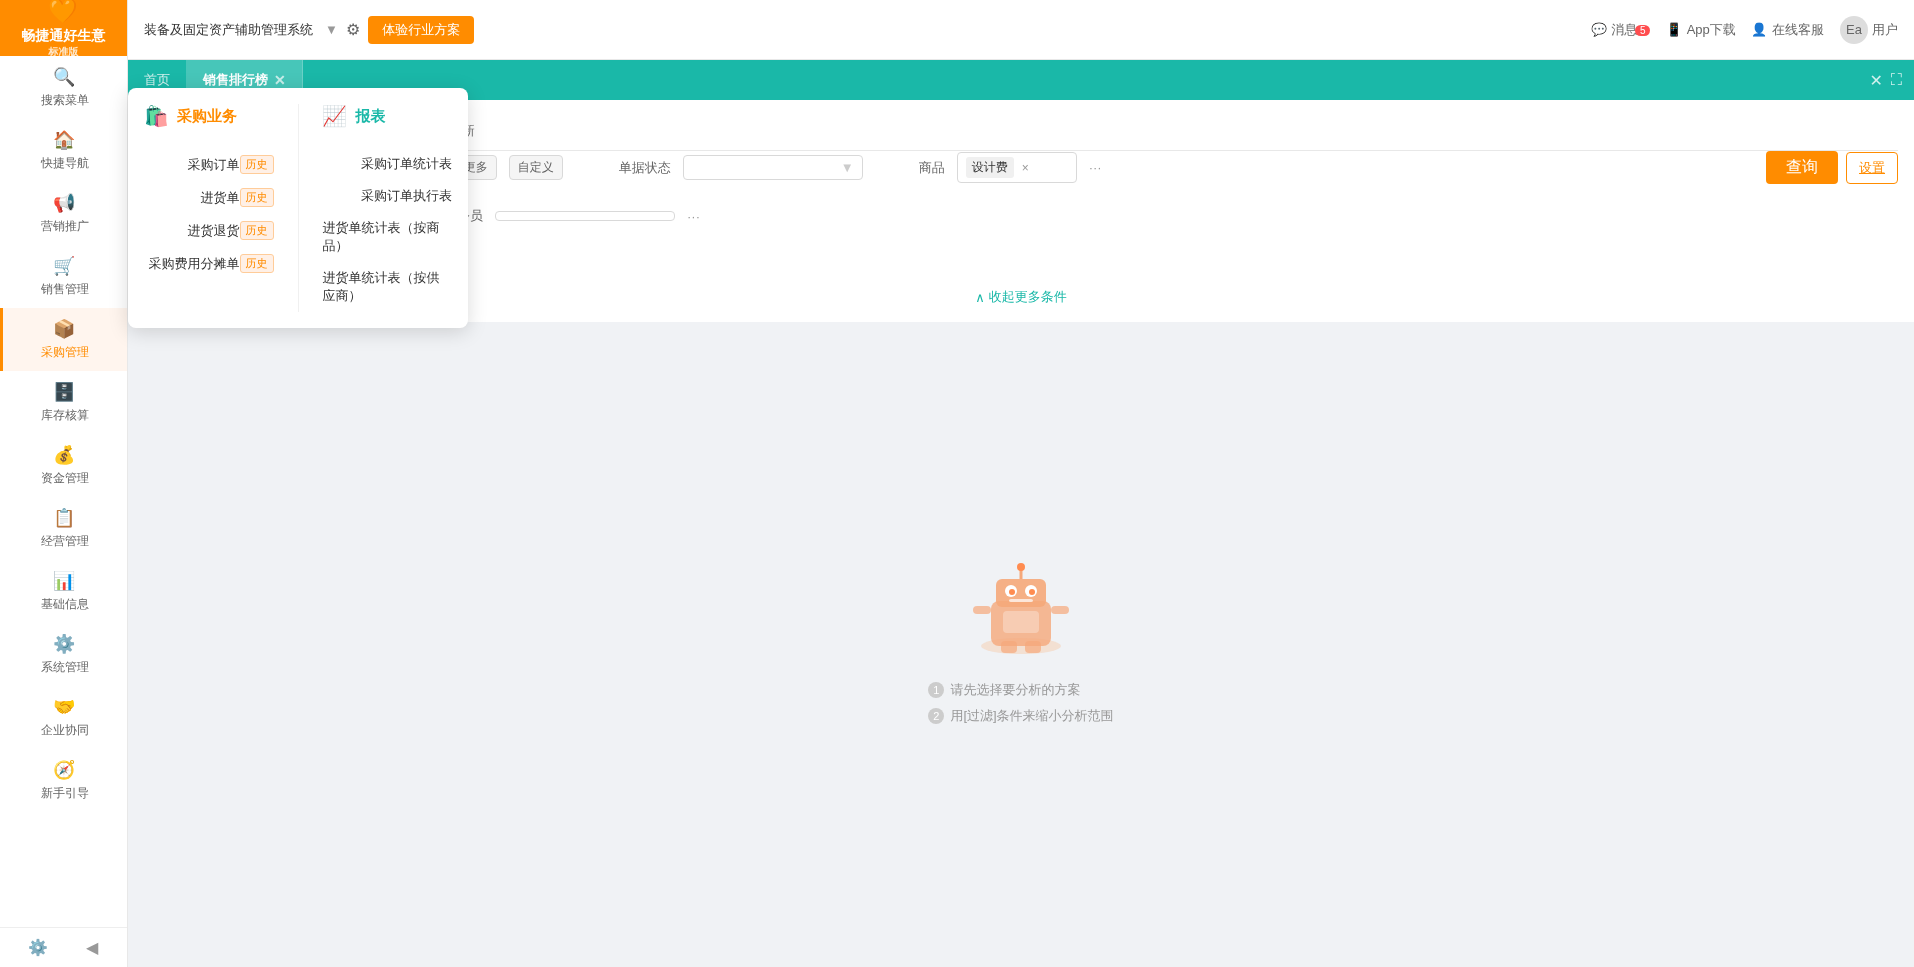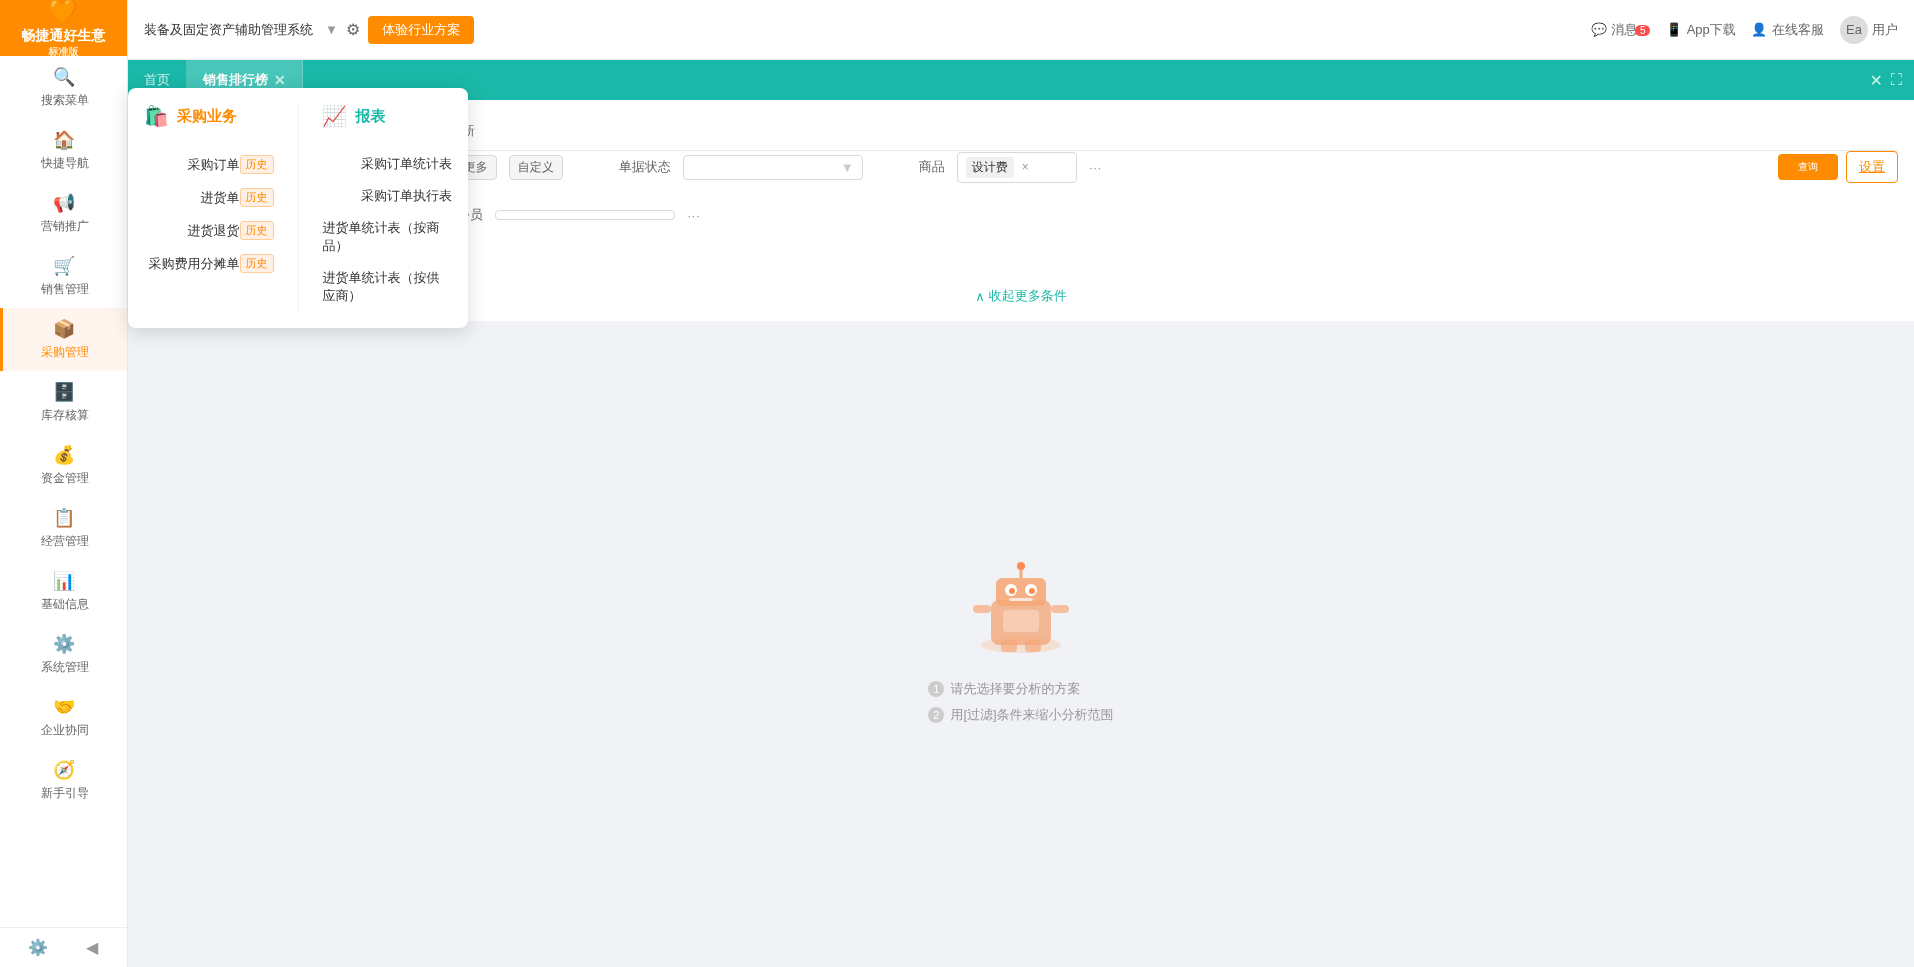--- a/index.html
+++ b/index.html
@@ -243,21 +243,21 @@
       align-items: center;
       gap: 8px;
     }
     .btn-query {
       background: #ff8c00;
       color: white;
       border: none;
       padding: 6px 20px;
       border-radius: 4px;
       cursor: pointer;
-      font-size: 10px;
+      font-size: 16px;
     }
     .btn-settings {
       background: white;
       color: #ff8c00;
       border: 1px solid #ff8c00;
       padding: 6px 12px;
       border-radius: 4px;
       cursor: pointer;
       font-size: 13px;
       text-decoration: underline;

